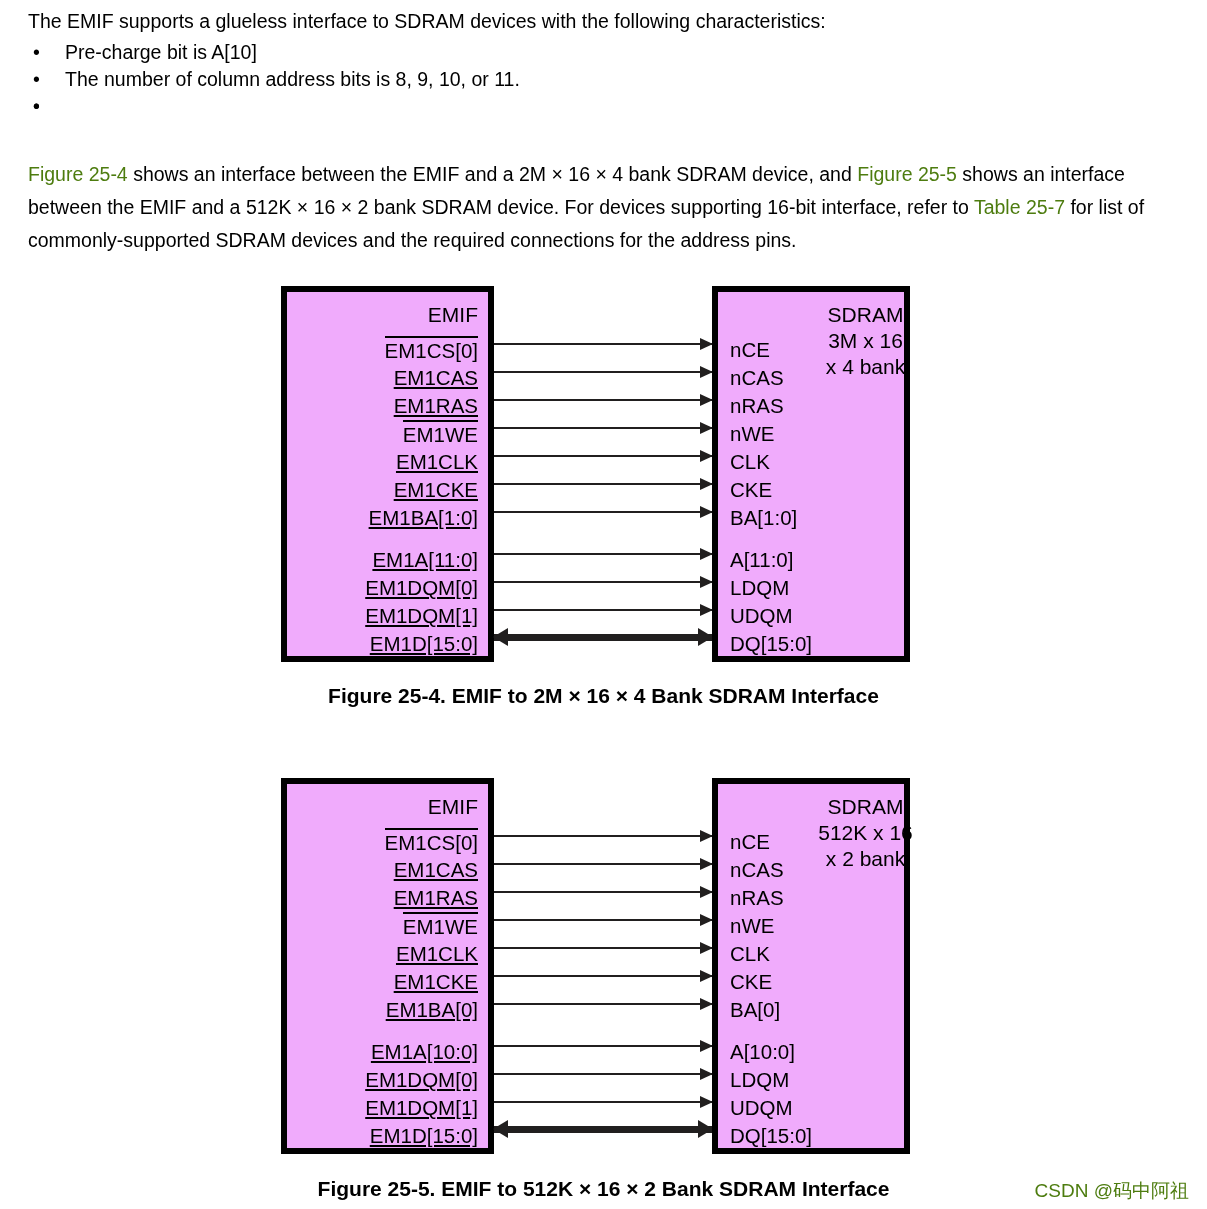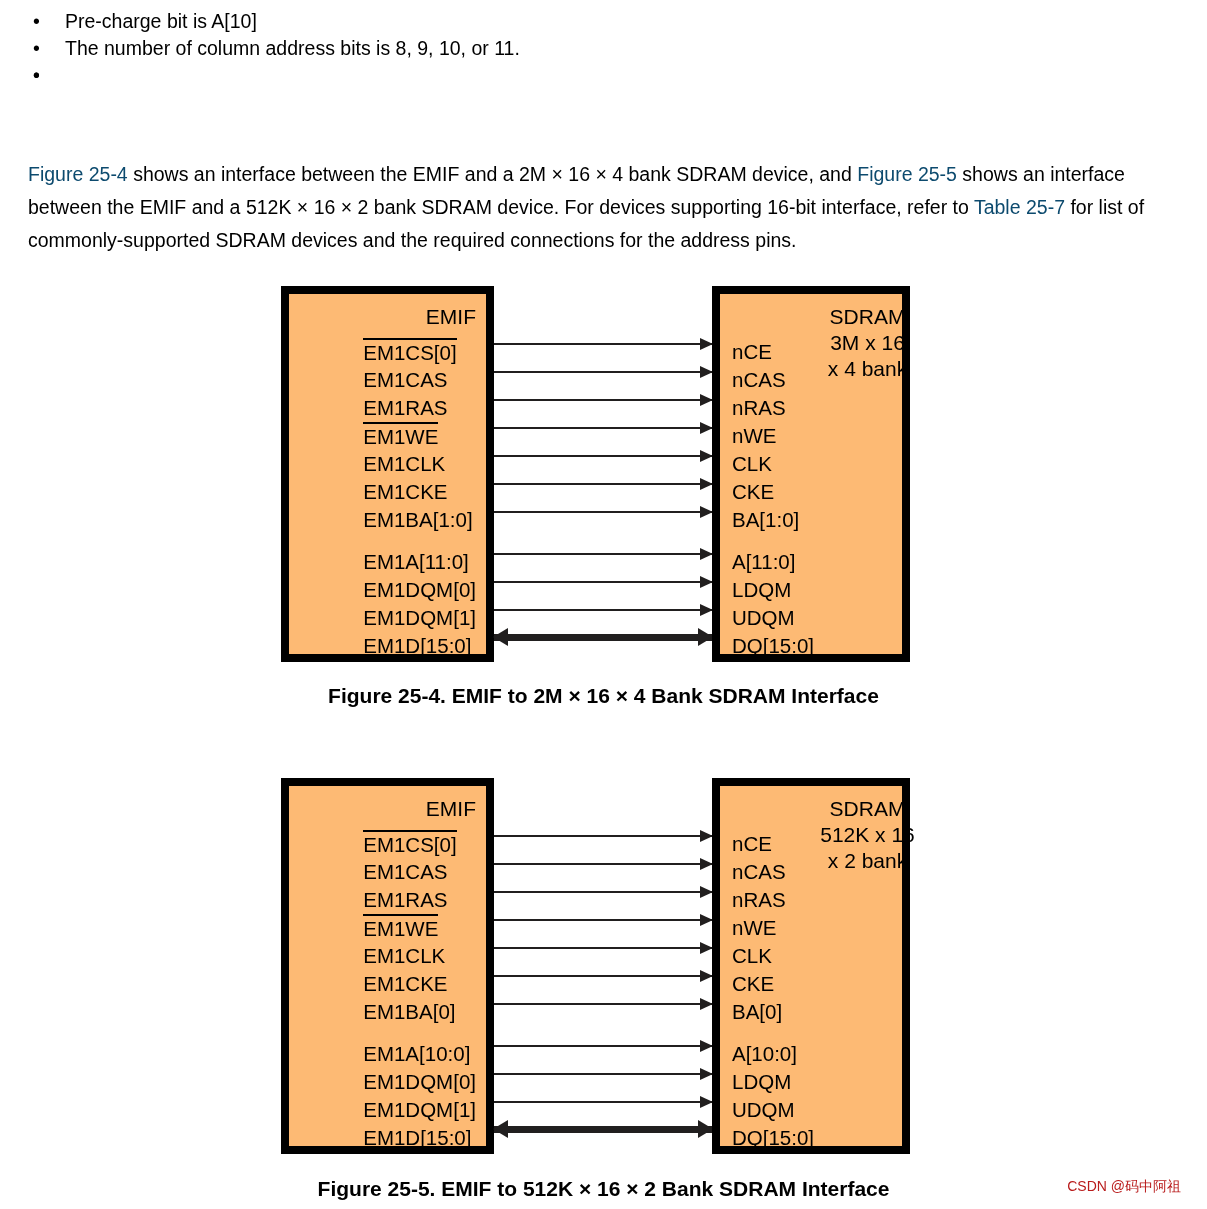--- a/index.html
+++ b/index.html
@@ -50,42 +50,42 @@
   .para2 {
     position: absolute;
     left: 28px;
     top: 158px;
     width: 1140px;
     font-size: 19.5px;
     line-height: 33px;
     margin: 0;
   }
   .link {
-    color: #0c4a6e;
+    color: #4d7c0f;
   }
 
   
   .figure {
     position: absolute;
     left: 0;
     width: 1207px;
   }
   #figure-25-4 { top: 286px; }
   #figure-25-5 { top: 778px; }
 
   .diagram {
     position: relative;
     height: 376px;
     width: 1207px;
   }
 
   .chip-box {
     position: absolute;
-    border: 8px solid #000000;
-    background: #fdba74;
+    border: 6px solid #000000;
+    background: #f0abfc;
     box-sizing: border-box;
   }
   .chip-left {
     left: 281px;
     top: 0;
     width: 213px;
     height: 376px;
   }
   .chip-right {
     left: 712px;
@@ -114,20 +114,22 @@
 
   
   .pins {
     position: absolute;
     top: 0;
     font-size: 20.5px;
   }
   .pins-left {
     right: 10px;
     top: 44px;
+    text-align: right;
+    text-decoration: underline;
   }
   .pins-right {
     left: 12px;
     top: 44px;
     text-align: left;
   }
   .pin-label {
     height: 28px;
     line-height: 28px;
     white-space: nowrap;
@@ -203,31 +205,32 @@
     text-align: center;
     font-size: 21px;
     font-weight: bold;
     white-space: nowrap;
   }
   #caption-25-4 { top: 684px; }
   #caption-25-5 { top: 1177px; }
 
   .watermark {
     position: absolute;
-    right: 26px;
+    right: 18px;
     top: 1178px;
-    font-size: 14px;
-    color: #b91c1c;
+    font-size: 19px;
+    color: #4d7c0f;
     white-space: nowrap;
   }
 </style>
 </head>
 <body>
 
 <div class="prose">
+  <p class="lead">The EMIF supports a glueless interface to SDRAM devices with the following characteristics:</p>
   <ul class="bullets">
       <li><span class="bullet-dot">•</span><span>Pre-charge bit is A[10]</span></li>
       <li><span class="bullet-dot">•</span><span>The number of column address bits is 8, 9, 10, or 11.</span></li>
       <li><span class="bullet-dot">•</span></li>
       <li><span class="bullet-dot">•</span></li>
     </ul>
 </div>
 
 <p class="para2">
   <span class="link">Figure 25-4</span><span> shows an interface between the EMIF and a 2M × 16 × 4 bank SDRAM device, and </span><span class="link">Figure 25-5</span><span> shows an interface between the EMIF and a 512K × 16 × 2 bank SDRAM device. For devices supporting 16-bit interface, refer to </span><span class="link">Table 25-7</span><span> for list of commonly-supported SDRAM devices and the required connections for the address pins.</span>

